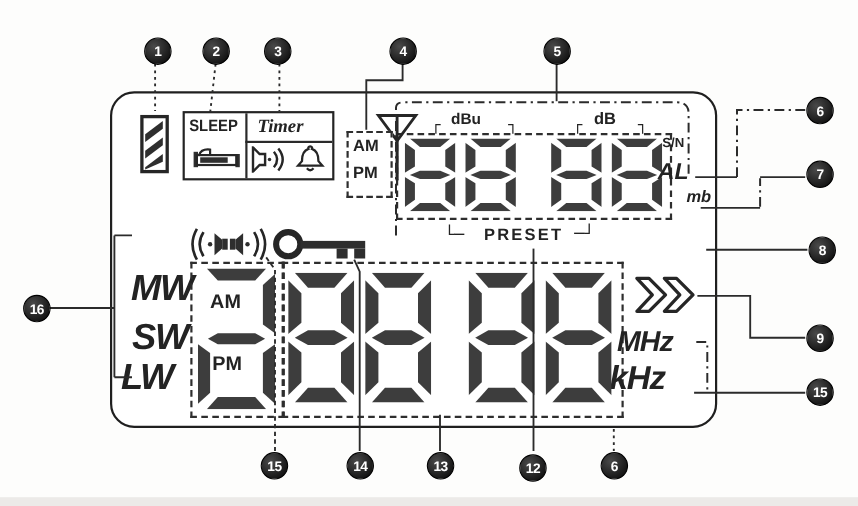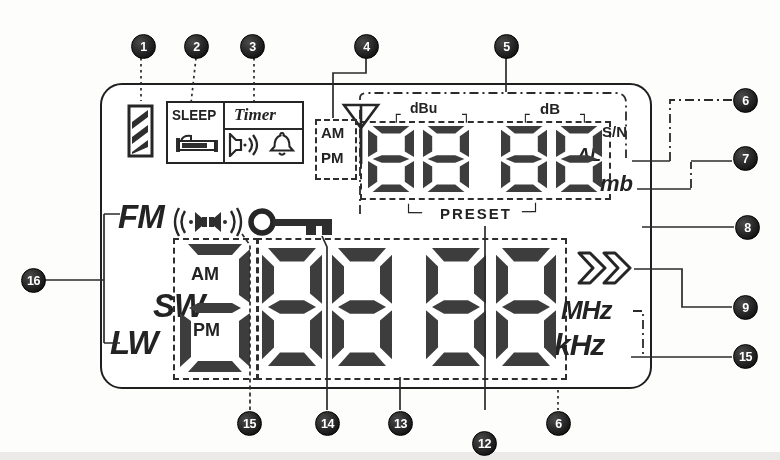--- a/index.html
+++ b/index.html
@@ -176,30 +176,30 @@
         <polygon points="4,0 36,0 28,8 12,8"></polygon>
         <polygon points="40,4 40,33 32,27 32,11"></polygon>
         <polygon points="40,37 40,66 32,59 32,43"></polygon>
         <polygon points="4,70 36,70 28,62 12,62"></polygon>
         <polygon points="0,37 8,43 8,59 0,66"></polygon>
         <polygon points="0,4 8,11 8,27 0,33"></polygon>
         <polygon points="4,35 12,31 28,31 36,35 28,39 12,39"></polygon>
       </svg>
     </div>
 
-  <span class="lbl" style="left:602px;top:123px;font-weight:bold;font-size:15px;">S/N</span>
-  <span class="lbl bi" style="left:577px;top:145px;font-size:18px;">AL</span>
-  <span class="lbl bi" style="left:600px;top:171px;font-size:22px;">mb</span>
+  <span class="lbl" style="left:602px;top:123px;font-weight:bold;font-size:12px;">S/N</span>
+  <span class="lbl bi" style="left:598px;top:145px;font-size:21px;">AL</span>
+  <span class="lbl bi" style="left:624px;top:171px;font-size:15px;">mb</span>
 
   <span class="lbl mono" style="left:404px;top:204px;font-size:15px;">└─</span>
   <span class="lbl" style="left:440px;top:205px;font-weight:bold;font-size:15px;letter-spacing:2px;">PRESET</span>
   <span class="lbl mono" style="left:522px;top:203px;font-size:15px;">─┘</span>
 
-  <span class="lbl bi band" style="left:118px;top:200px;">FM</span>
-  <span class="lbl bi band" style="left:120px;top:289px;margin-left:33px;">SW</span>
+  <span class="lbl bi band" style="left:119px;top:245px;">MW</span>
+  <span class="lbl bi band" style="left:120px;top:289px;">SW</span>
   <span class="lbl bi band" style="left:110px;top:326px;">LW</span>
 
   <span class="icon" style="left:170px;top:205px;">
     <svg width="76" height="34" viewBox="0 0 76 34">
       <path d="M9,3 Q1,17 9,31" class="ink" stroke-width="2.4"></path>
       <path d="M15,6 Q8,17 15,28" class="ink" stroke-width="2.4"></path>
       <circle cx="21" cy="17" r="2" class="fill"></circle>
       <polygon points="25,7 32,13 32,21 25,27" class="fill"></polygon>
       <rect x="32" y="12" width="5" height="10" class="fill"></rect>
       <rect x="39" y="12" width="5" height="10" class="fill"></rect>
@@ -313,21 +313,21 @@
     </div>
   <div class="callout" style="left:733px;top:295px;">
       <span>9</span>
     </div>
   <div class="callout" style="left:733px;top:344px;">
       <span>15</span>
     </div>
   <div class="callout" style="left:546px;top:411px;">
       <span>6</span>
     </div>
-  <div class="callout" style="left:472px;top:431px;">
+  <div class="callout" style="left:472px;top:413px;">
       <span>12</span>
     </div>
   <div class="callout" style="left:388px;top:411px;">
       <span>13</span>
     </div>
   <div class="callout" style="left:315px;top:411px;">
       <span>14</span>
     </div>
   <div class="callout" style="left:237px;top:411px;">
       <span>15</span>

